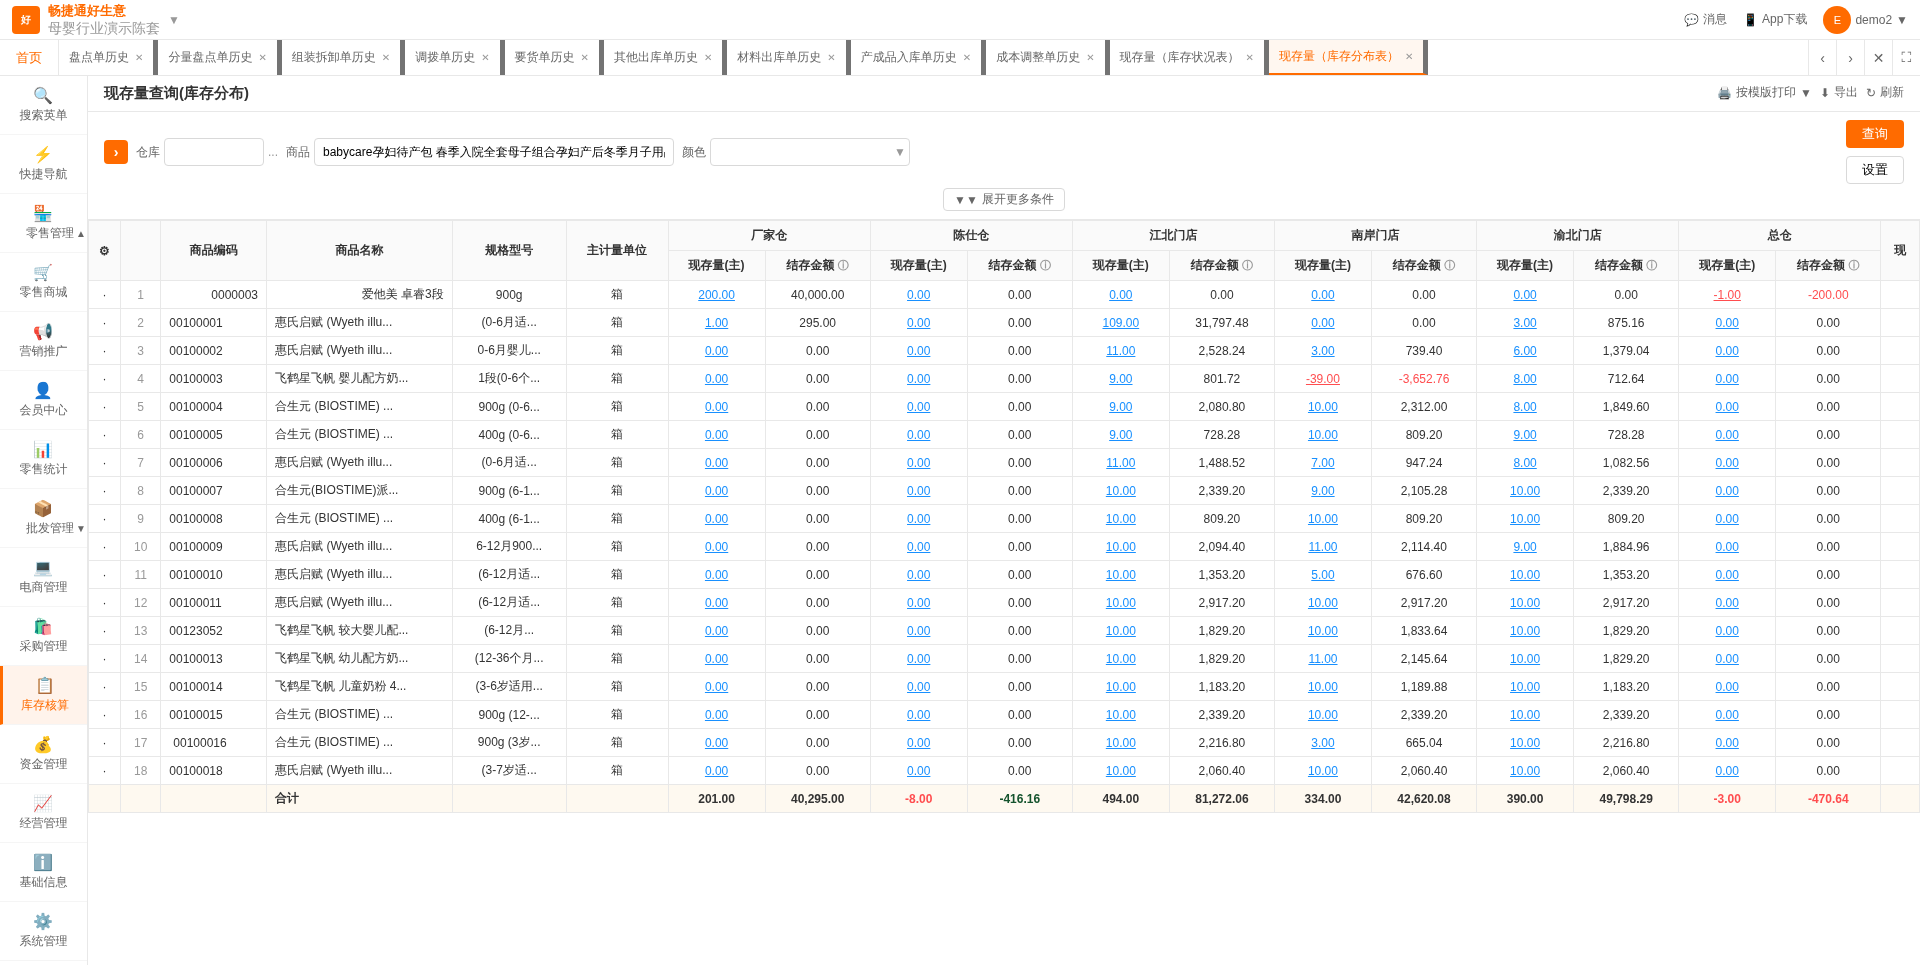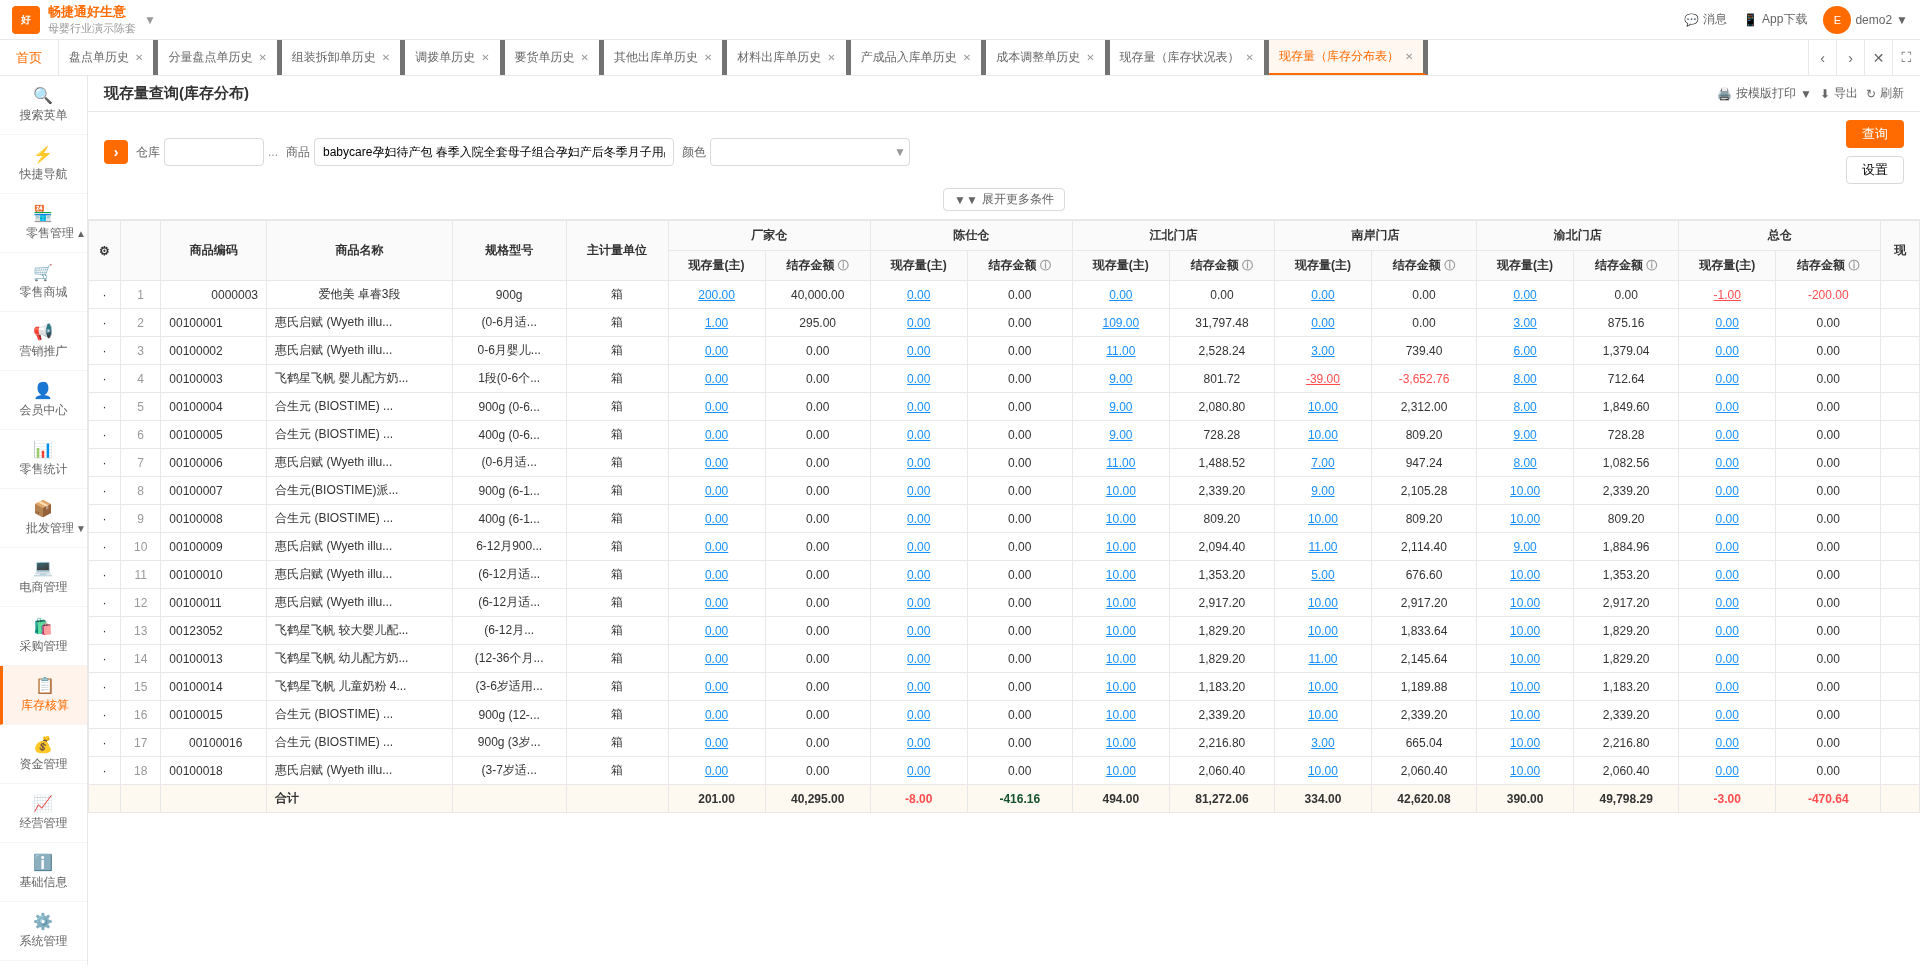--- a/index.html
+++ b/index.html
@@ -37,21 +37,21 @@
     .layout { display: flex; height: calc(965px - 76px); }
     .sidebar { width: 88px; background: #fff; border-right: 1px solid #e8e8e8; overflow-y: auto; flex-shrink: 0; }
     .sidebar-item { padding: 10px 0; text-align: center; cursor: pointer; font-size: 12px; color: #666; border-bottom: 1px solid #f5f5f5; }
     .sidebar-item:hover, .sidebar-item.active { color: #ff6b00; background: #fff7f0; }
     .sidebar-item.active { border-left: 3px solid #ff6b00; }
     .sidebar-item-icon { font-size: 16px; margin-bottom: 2px; }
     .sidebar-item-with-arrow { display: flex; align-items: center; justify-content: center; gap: 2px; padding-left: 25px; }
 
     
     .main-content { flex: 1; overflow: hidden; display: flex; flex-direction: column; }
-    .page-header { background: #fff; padding: 8px 16px; border-bottom: 1px solid #e8e8e8; display: flex; align-items: center; justify-content: space-between; }
+    .page-header { background: #fff; padding: 8px 16px; border-bottom: 1px solid #e8e8e8; display: flex; align-items: flex-start; justify-content: space-between; }
     .page-title { font-size: 15px; font-weight: bold; color: #333; }
     .page-actions { display: flex; align-items: center; gap: 8px; }
     .action-btn { display: flex; align-items: center; gap: 4px; font-size: 12px; color: #666; cursor: pointer; }
 
     
     .filter-area { background: #fff; padding: 8px 16px; border-bottom: 1px solid #e8e8e8; }
     .filter-row { display: flex; align-items: center; gap: 8px; flex-wrap: wrap; }
     .filter-expand { display: flex; align-items: center; justify-content: center; width: 24px; height: 24px; background: #ff6b00; border-radius: 4px; color: #fff; cursor: pointer; font-size: 14px; font-weight: bold; }
     .filter-item { display: flex; align-items: center; gap: 4px; }
     .filter-label { color: #666; white-space: nowrap; }
@@ -83,21 +83,21 @@
     .warehouse-group-header { background: #fafafa; }
   </style>
 </head>
 <body>
 
 <div class="top-header">
   <div class="logo-area">
     <div class="logo-icon">好</div>
     <div>
       <div style="font-size:13px;font-weight:bold;color:#ff6b00;">畅捷通好生意</div>
-      <div style="font-size:11px;color:#999;">母婴行业演示陈套</div>
+      <div style="font-size:14px;color:#999;">母婴行业演示陈套</div>
     </div>
     <span style="color:#999;font-size:12px;cursor:pointer;">▼</span>
   </div>
   <div class="header-right">
     <div class="header-btn">
       <span>💬</span>
       <span>消息</span>
     </div>
     <div class="header-btn">
       <span>📱</span>
@@ -323,21 +323,21 @@
             <th>结存金额 <span class="info-icon">ⓘ</span></th>
             <th>现存量(主)</th>
             <th>结存金额 <span class="info-icon">ⓘ</span></th>
           </tr>
         </thead>
         <tbody id="table-body">
         <tr>
     <td style="text-align:center;">·</td>
     <td class="row-index">1</td>
     <td style="text-align:right;padding-left:24px;">0000003</td>
-    <td style="text-align:center;max-width:140px;overflow:hidden;text-overflow:ellipsis;">爱他美 卓睿3段</td>
+    <td style="text-align:right;max-width:140px;overflow:hidden;text-overflow:ellipsis;">爱他美 卓睿3段</td>
     <td>900g</td>
     <td>箱</td>
     <td><span class="num-link">200.00</span></td>
     <td>40,000.00</td>
     <td><span class="num-link">0.00</span></td>
     <td>0.00</td>
     <td><span class="num-link">0.00</span></td>
     <td>0.00</td>
     <td><span class="num-link ">0.00</span></td>
     <td class="">0.00</td>
@@ -658,21 +658,21 @@
     <td class="">2,339.20</td>
     <td><span class="num-link">10.00</span></td>
     <td>2,339.20</td>
     <td><span class="num-link ">0.00</span></td>
     <td class="">0.00</td>
     <td></td>
   </tr>
             <tr>
     <td style="text-align:center;">·</td>
     <td class="row-index">17</td>
-    <td style="text-align:center;padding-left:12px;margin-left:40px;">00100016</td>
+    <td style="text-align:left;padding-left:12px;margin-left:40px;">00100016</td>
     <td style="text-align:left;max-width:140px;overflow:hidden;text-overflow:ellipsis;">合生元 (BIOSTIME) ...</td>
     <td>900g (3岁...</td>
     <td>箱</td>
     <td><span class="num-link">0.00</span></td>
     <td>0.00</td>
     <td><span class="num-link">0.00</span></td>
     <td>0.00</td>
     <td><span class="num-link">10.00</span></td>
     <td>2,216.80</td>
     <td><span class="num-link ">3.00</span></td>

